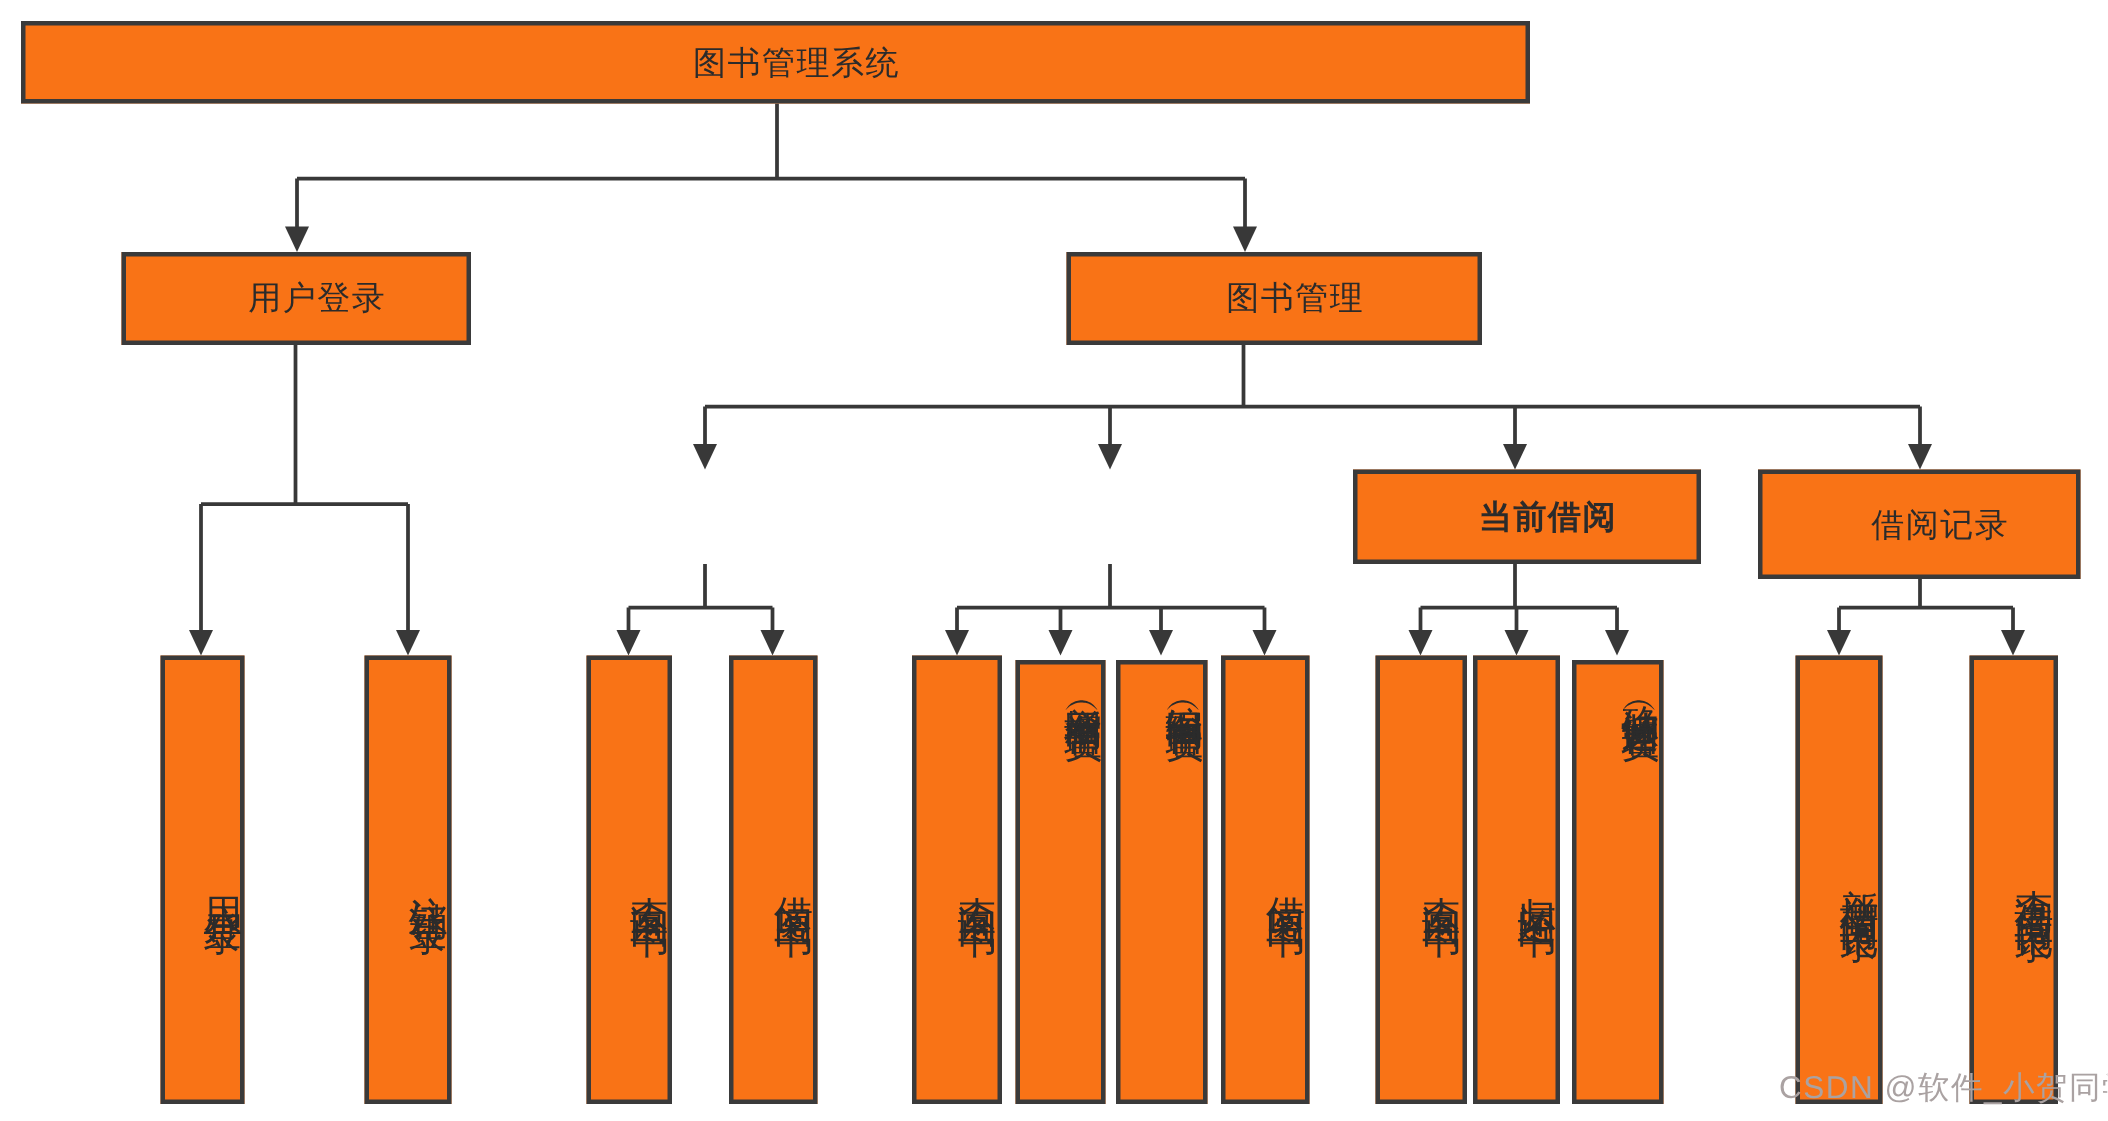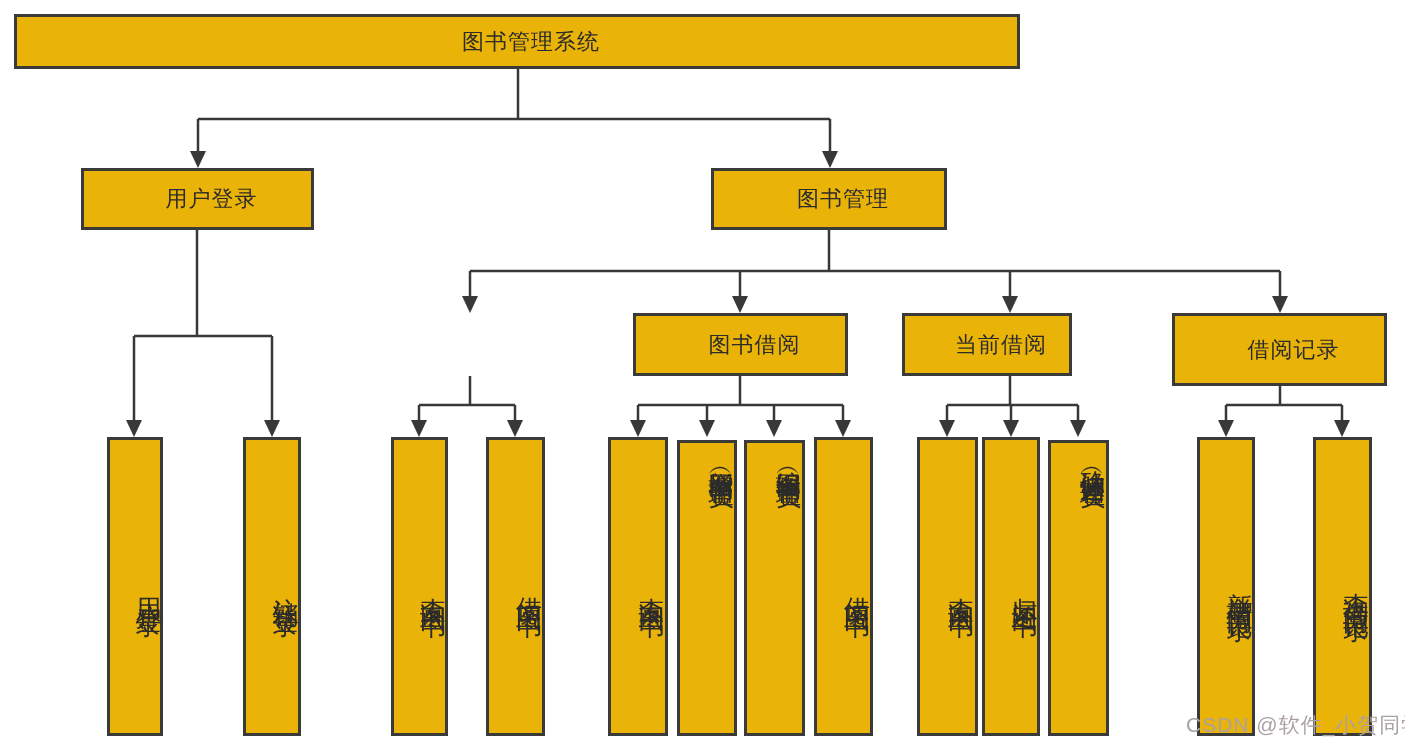--- a/index.html
+++ b/index.html
@@ -2,21 +2,21 @@
 <html><head>
 <meta charset="utf-8">
 <style>
   html,body{margin:0;padding:0;background:#ffffff;}
   .canvas{
     position:relative;width:1405px;height:747px;background:#ffffff;
     font-family:"Liberation Sans",sans-serif;color:#2b2b2b;overflow:hidden;
   }
   .connectors{position:absolute;left:0;top:0;width:1405px;height:747px;}
   .box{
-    position:absolute;background:#eab308;border:3px solid #3a3a3a;box-sizing:border-box;
+    position:absolute;background:#f97316;border:3px solid #3a3a3a;box-sizing:border-box;
     display:flex;align-items:center;justify-content:center;text-align:center;padding-left:28px;
   }
   .hbox{font-size:22px;letter-spacing:1px;}
   .vbox{font-size:26px;}
   .vbox .vtext{
     writing-mode:vertical-rl;text-orientation:mixed;
     line-height:1;letter-spacing:5px;white-space:nowrap;
   }
   .vbox.top{align-items:flex-start;padding-top:8px;}
   .vbox.top .vtext{letter-spacing:2px;font-size:25px;}
@@ -76,28 +76,25 @@
     </g>
   </svg>
 
   <div class="box hbox" style="left:14px;top:14px;width:1006px;height:55px;">
     <span>图书管理系统</span>
   </div>
 
   <div class="box hbox" style="left:81px;top:168px;width:233px;height:62px;">
     <span>用户登录</span>
   </div>
-  <div class="box hbox" style="left:711px;top:168px;width:236px;height:62px;justify-content:center;">
+  <div class="box hbox" style="left:711px;top:168px;width:277px;height:62px;justify-content:center;">
     <span>图书管理</span>
   </div>
 
-  <div class="box hbox" style="left:633px;top:313px;width:215px;height:63px;">
-    <span>图书借阅</span>
-  </div>
-  <div class="box hbox" style="left:902px;top:313px;width:170px;height:63px;">
+  <div class="box hbox" style="left:902px;top:313px;width:232px;height:63px;font-weight:bold;">
     <span>当前借阅</span>
   </div>
   <div class="box hbox" style="left:1172px;top:313px;width:215px;height:73px;">
     <span>借阅记录</span>
   </div>
 
   <div class="box vbox" style="left:107px;top:437px;width:56px;height:299px;">
     <span class="vtext">用户登录</span>
   </div>
   <div class="box vbox" style="left:243px;top:437px;width:58px;height:299px;">

